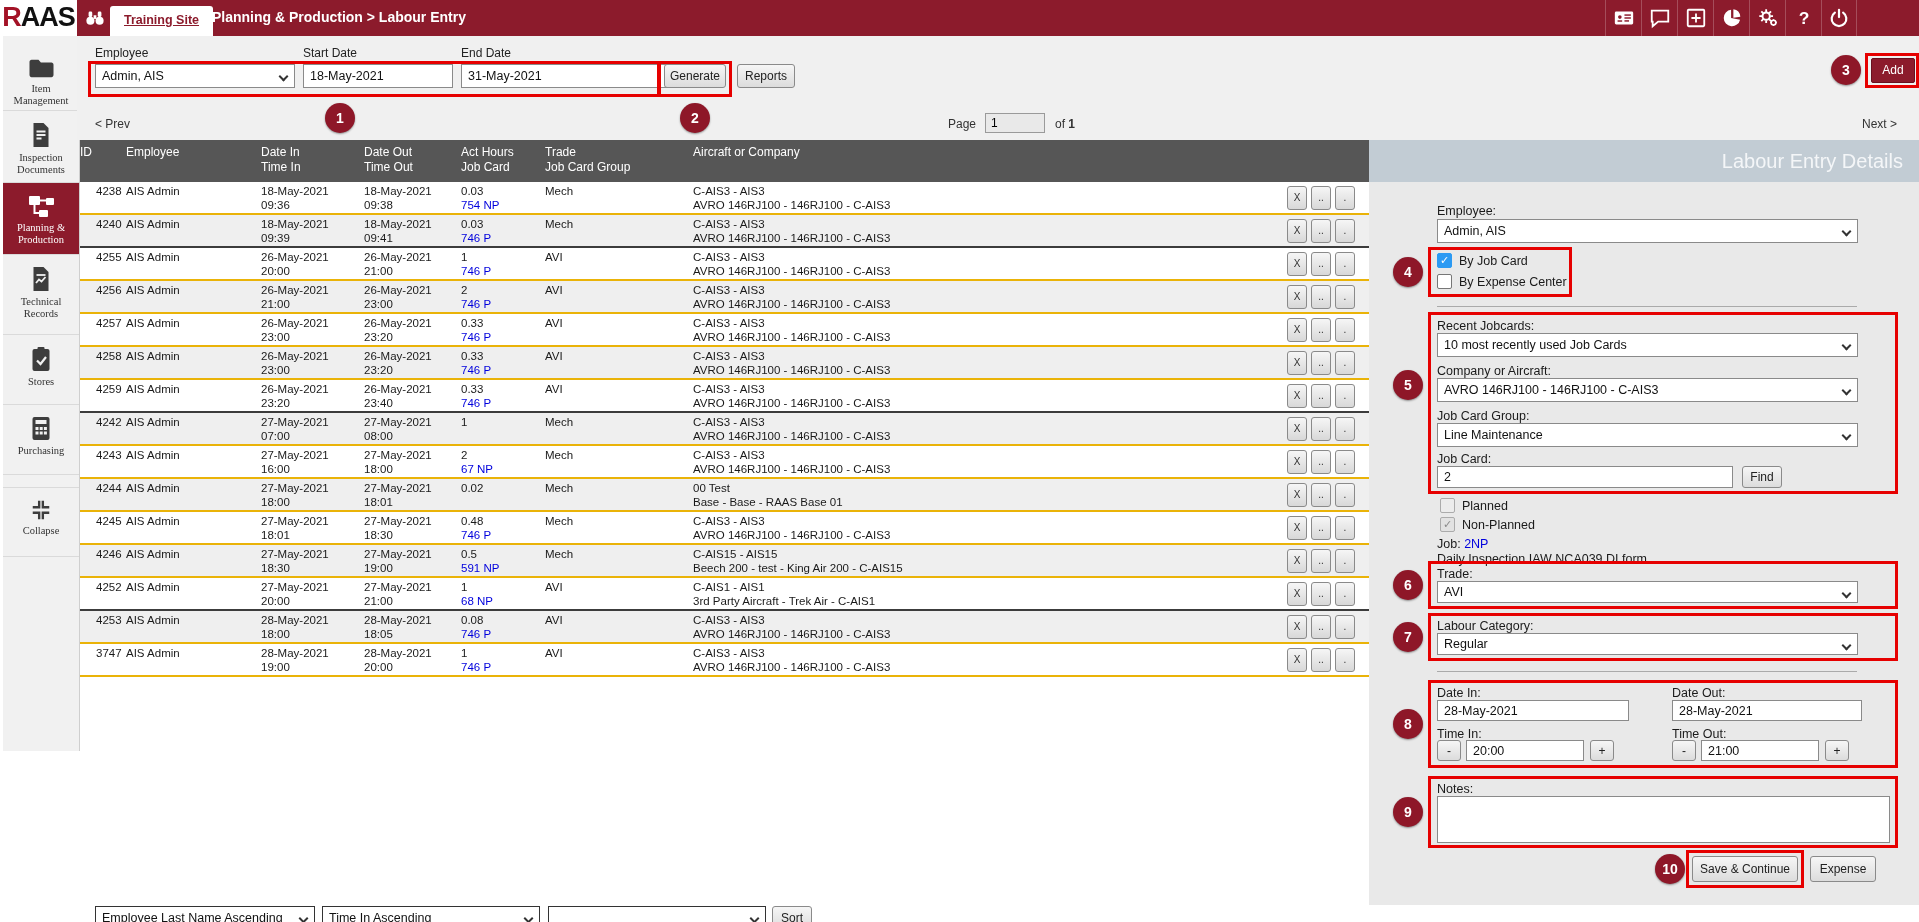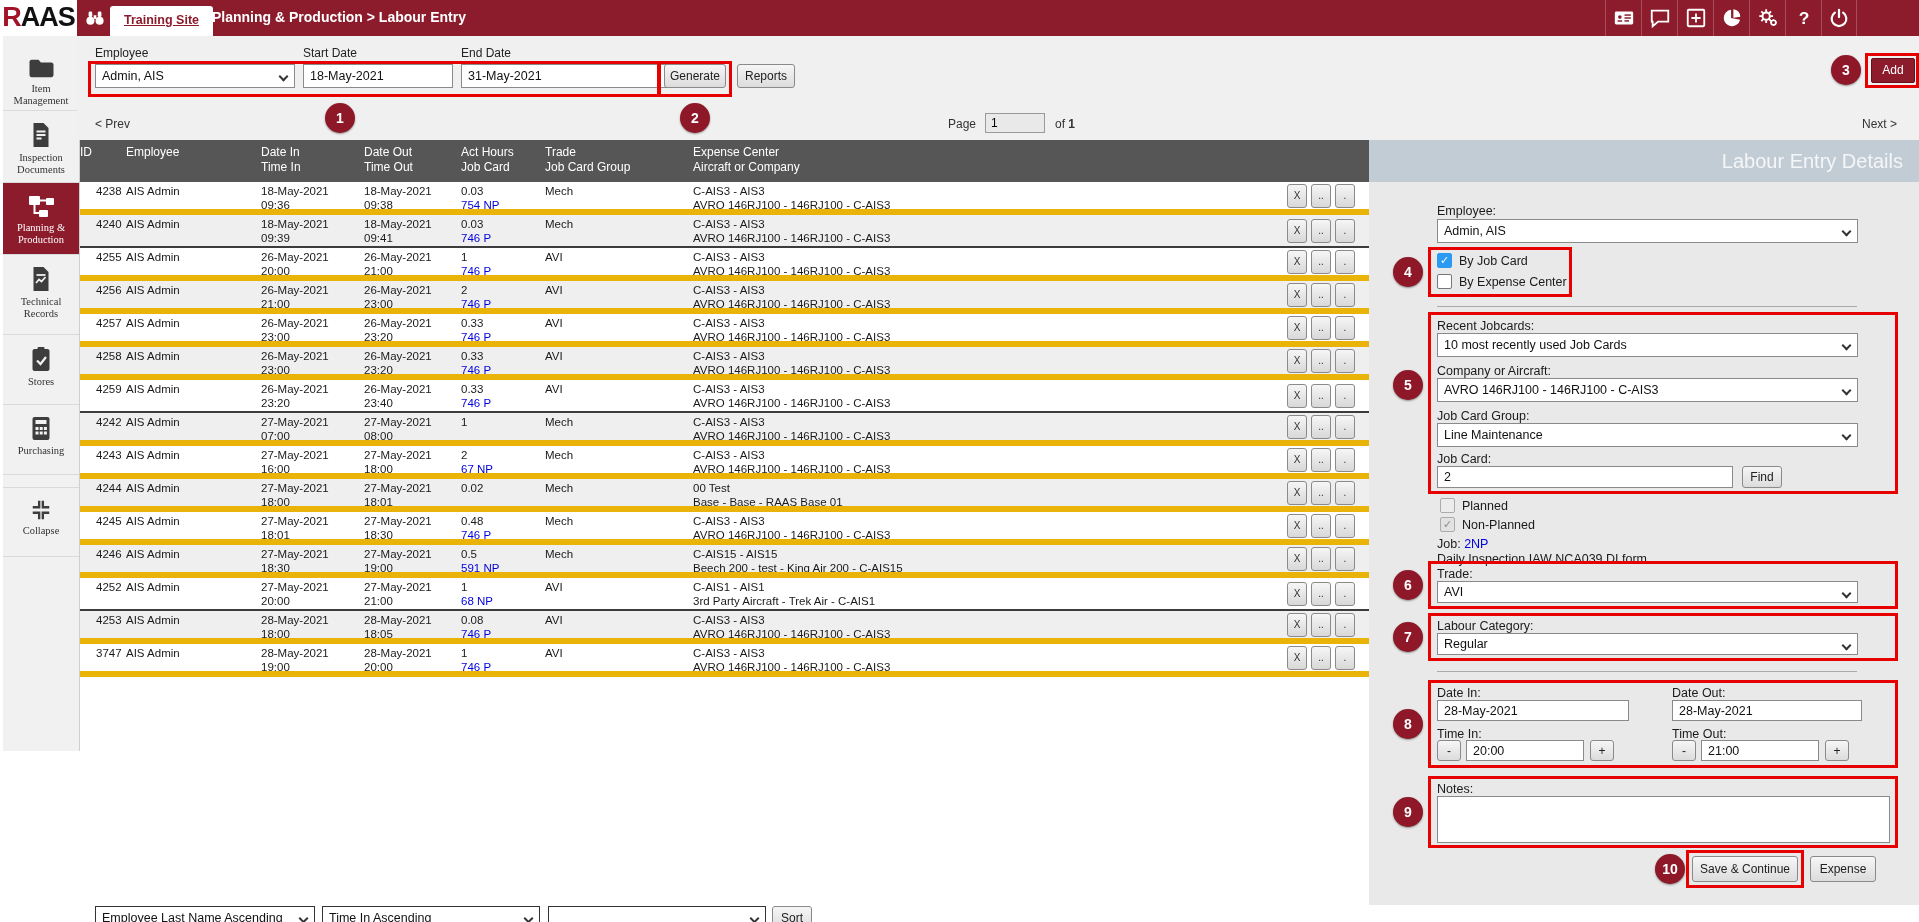--- a/index.html
+++ b/index.html
@@ -37,21 +37,21 @@
   .btn-add { position:absolute; background:#8C1B2C; color:#fff; border:1px solid #69101f; border-radius:2px; font-size:12px; text-align:center; line-height:23px; cursor:pointer; }
 
   
   .pgtext { position:absolute; font-size:12px; color:#333; }
   .pginput { position:absolute; width:60px; height:20px; background:#e9e9e9; border:1px solid #9a9a9a; font-size:12px; padding:0 5px; }
 
   
   .thead { position:absolute; left:80px; top:140px; width:1289px; height:56px; background:#565656; color:#fff; display:grid; grid-template-columns:46px 135px 103px 97px 84px 148px 1fr 96px; font-size:12px; line-height:15px; }
   .thead .hc { padding-top:5px; }
   .tbody { position:absolute; left:80px; top:182px; width:1289px; }
-  .trow { display:grid; grid-template-columns:46px 135px 103px 97px 84px 148px 1fr 96px; height:33px; border-bottom:6px solid #eab308; font-size:11.5px; line-height:14px; background:#fff; }
+  .trow { display:grid; grid-template-columns:46px 135px 103px 97px 84px 148px 1fr 96px; height:33px; border-bottom:2px solid #eab308; font-size:11.5px; line-height:14px; background:#fff; }
   .trow.alt { background:#efefef; }
   .trow.gend { border-bottom:2px solid #3c3c3c; }
   .trow .tc { padding-top:2px; overflow:hidden; white-space:nowrap; }
   .trow .id { padding-left:16px; }
   .link { color:#0000DD; cursor:pointer; }
   .rowbtns { display:flex; gap:4px; align-items:center; justify-content:flex-end; padding-right:14px; }
   .rbtn { width:20px; height:24px; background:linear-gradient(#f6f6f6,#d8d8d8); border:1px solid #8a8a8a; border-radius:3px; font-size:10px; color:#333; text-align:center; line-height:22px; cursor:pointer; }
 
   
   .panel { position:absolute; left:1369px; top:140px; width:550px; height:765px; background:#e9e9e9; }
@@ -250,21 +250,20 @@
       </div>
       <div class="hc">
         <div>Act Hours</div>
         <div>Job Card</div>
       </div>
       <div class="hc">
         <div>Trade</div>
         <div>Job Card Group</div>
       </div>
       <div class="hc">
-        <div>Expense Center</div>
         <div>Aircraft or Company</div>
       </div>
       <div class="hc">
         <div></div>
         <div></div>
       </div>
     </div>
   <div class="tbody" id="tbody">
       <div class="trow">
         <div class="tc id">4238</div>

